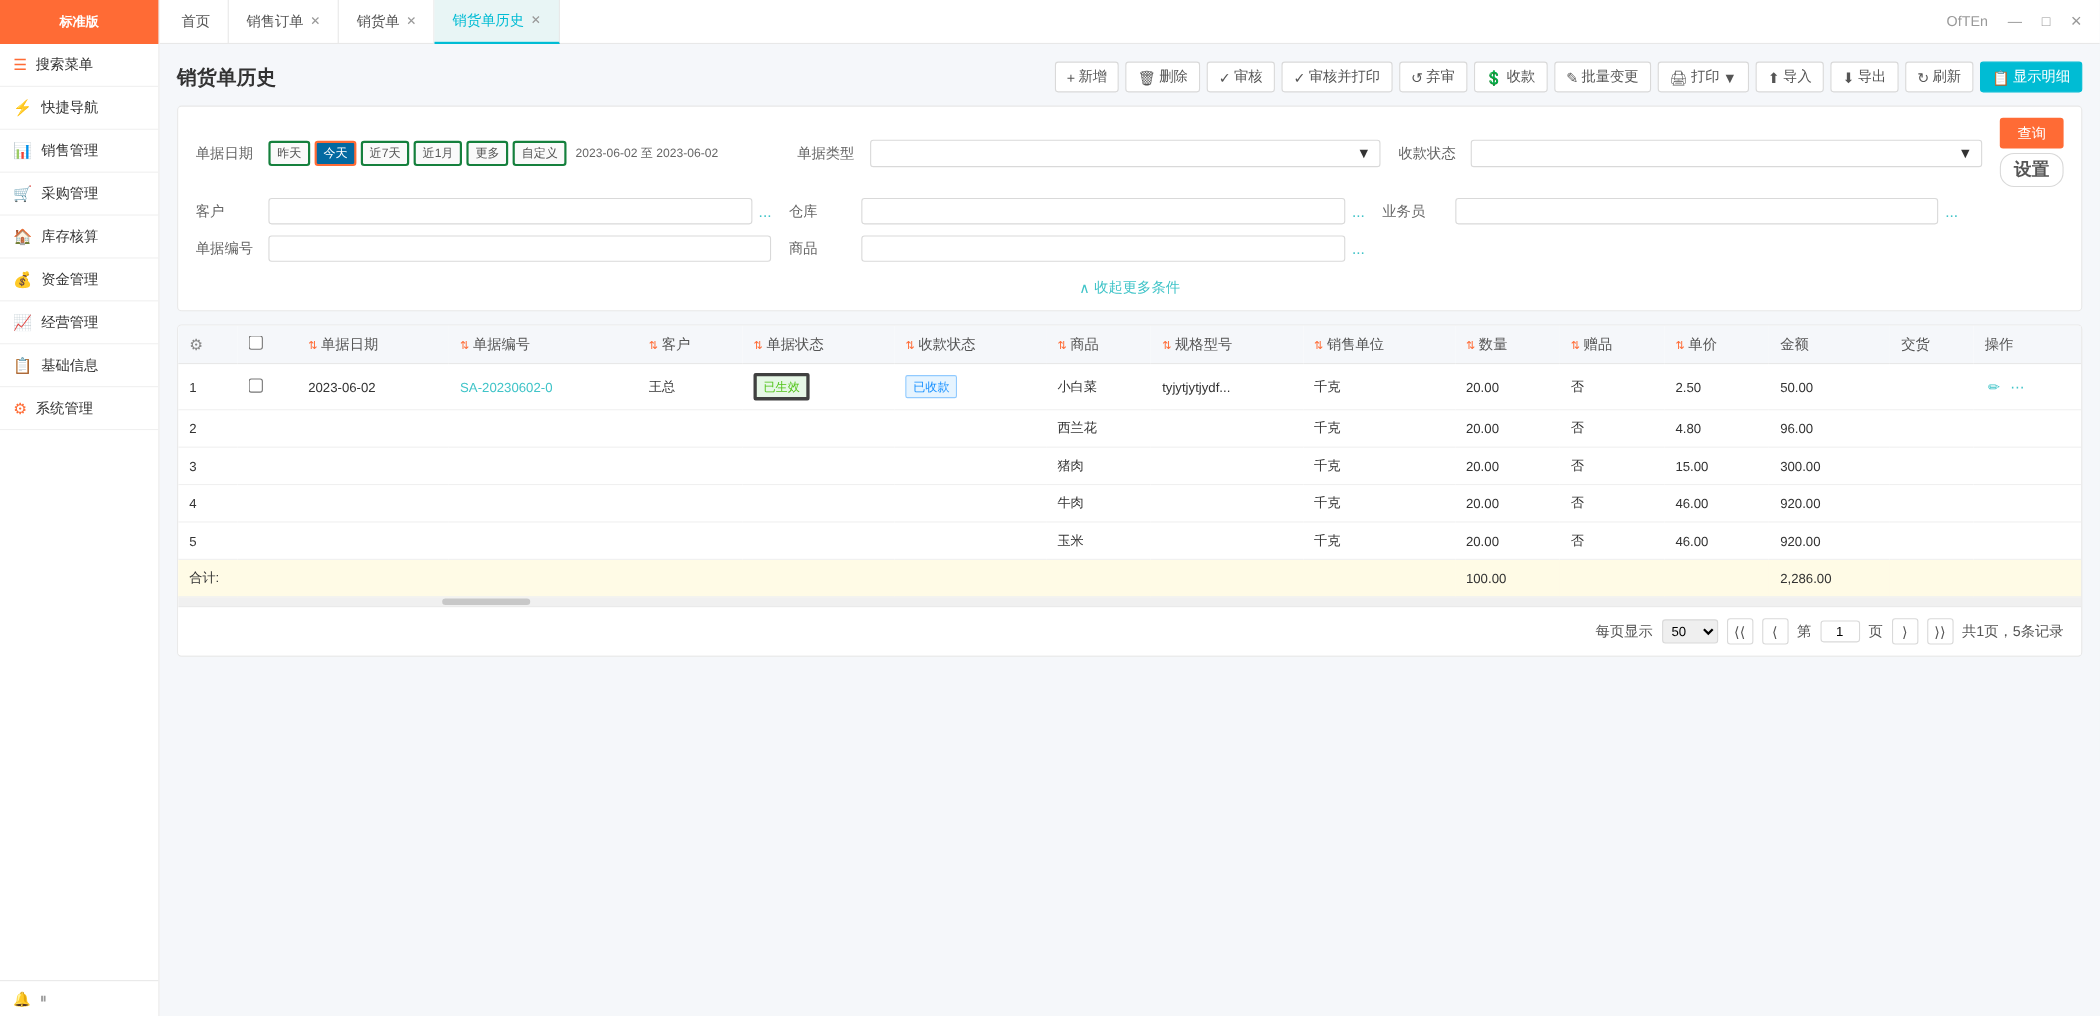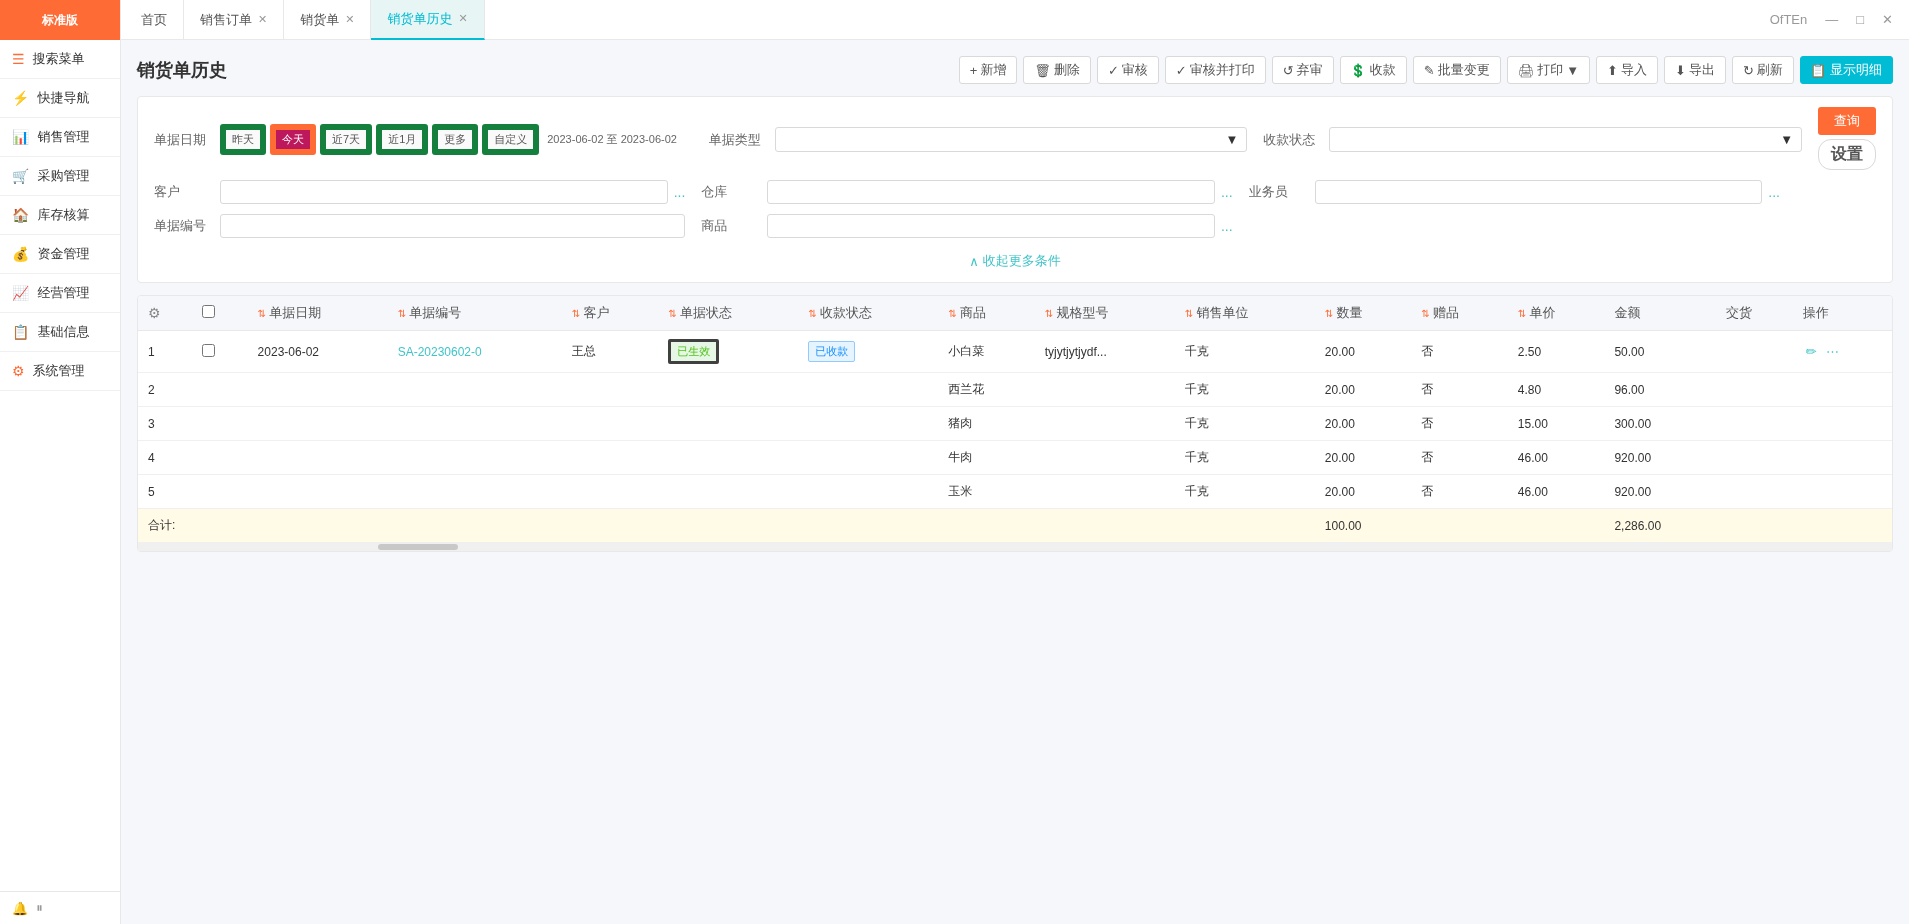--- a/index.html
+++ b/index.html
@@ -1,20 +1,20 @@
 <!DOCTYPE html>
 <html><head>
   <meta charset="utf-8">
   <style>
     * { box-sizing: border-box; margin: 0; padding: 0; font-family: 'Microsoft YaHei', Arial, sans-serif; font-size: 13px; }
     body { display: flex; height: 924px; overflow: hidden; background: #f5f5f5; }
 
     
     .sidebar {
-      width: 121px;
+      width: 145px;
       background: #fff;
       border-right: 1px solid #e8e8e8;
       display: flex;
       flex-direction: column;
       height: 100%;
       flex-shrink: 0;
     }
     .sidebar-logo {
       height: 40px;
       background: #ff6b35;
@@ -182,29 +182,29 @@
       justify-content: space-between;
       cursor: pointer;
     }
     .date-filter {
       display: flex;
       align-items: center;
       gap: 4px;
     }
     .date-btn {
       padding: 2px 6px;
-      border: 6px solid #15803d;
+      border: 2px solid #15803d;
       border-radius: 3px;
       cursor: pointer;
       font-size: 11px;
       color: #555;
       background: #fafafa;
       text-align: center;
     }
-    .date-btn.active { background: #be185d; color: #fff; border-color: #ff6b35; }
+    .date-btn.active { background: #0369a1; color: #fff; border-color: #ff6b35; }
     .date-range {
       font-size: 11px;
       color: #666;
       margin-left: 4px;
     }
     .ellipsis-btn {
       color: #40c4c8;
       cursor: pointer;
       font-size: 14px;
     }
@@ -683,16 +683,32 @@
             <td>2,286.00</td>
             <td colspan="2"></td>
           </tr>
         </tfoot>
       </table>
 
       <div class="scroll-bar-area">
         <div class="scroll-thumb"></div>
       </div>
 
+      <div class="pagination-bar">
+        <span>每页显示</span>
+        <select class="page-size-select">
+          <option>50</option>
+          <option>20</option>
+          <option>100</option>
+        </select>
+        <div class="page-btn">⟨⟨</div>
+        <div class="page-btn">⟨</div>
+        <span>第</span>
+        <input class="page-input" type="text" value="1" style="">
+        <span>页</span>
+        <div class="page-btn">⟩</div>
+        <div class="page-btn">⟩⟩</div>
+        <span>共1页，5条记录</span>
+      </div>
     </div>
 
   </div>
 </div>
 
 </body></html>

